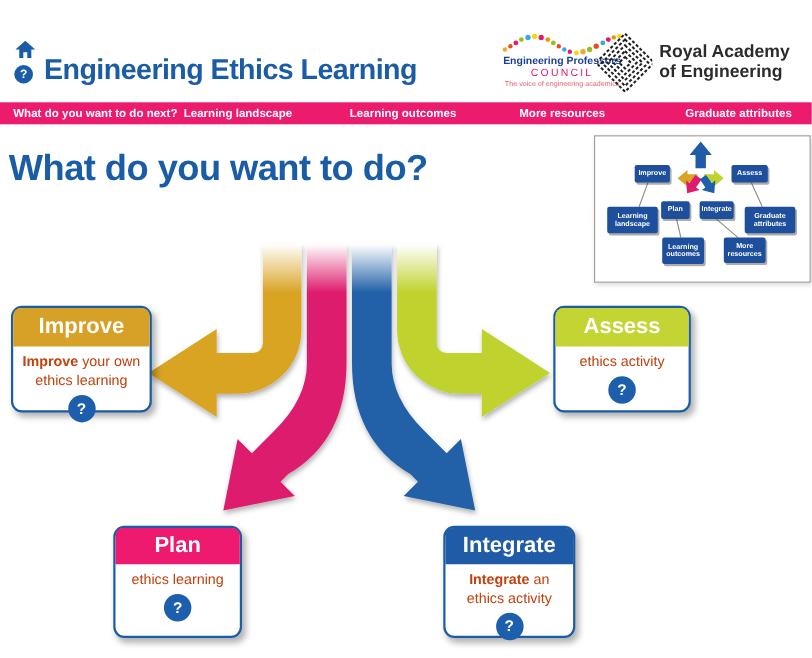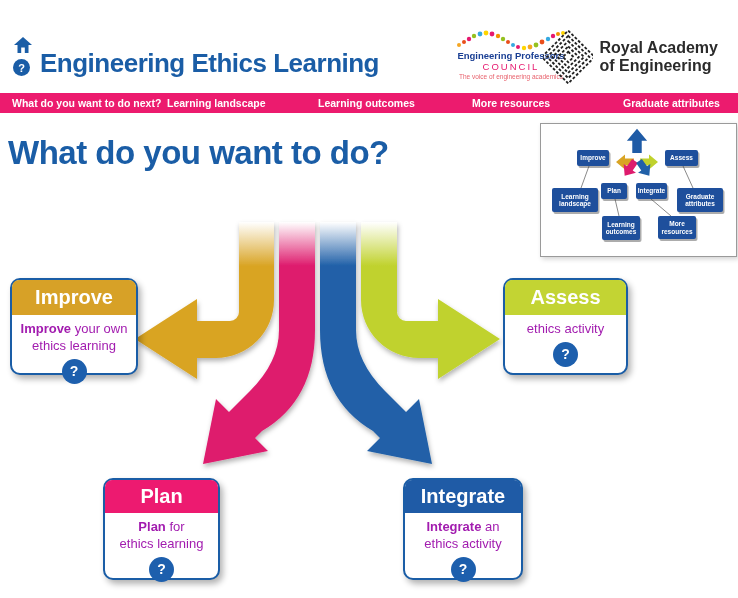--- a/index.html
+++ b/index.html
@@ -41,21 +41,21 @@
   .mm-box{position:absolute;background:#1E4F9C;color:#fff;font-size:6.5px;font-weight:bold;
           display:flex;align-items:center;justify-content:center;text-align:center;
           line-height:1.1;border-radius:2px;box-shadow:1.5px 2px 0 rgba(70,70,70,.45);
           padding:1px;box-sizing:border-box;cursor:pointer;}
 
   
   .card{position:absolute;background:#fff;border:2px solid #1A5DA6;border-radius:10px;
         box-shadow:3px 4px 6px rgba(0,0,0,.3);box-sizing:border-box;cursor:pointer;}
   .card-header{border-radius:7px 7px 0 0;color:#fff;font-weight:bold;font-size:20px;
                display:flex;align-items:center;justify-content:center;}
-  .card-body{text-align:center;color:#a21caf;font-size:13px;line-height:1.3;padding-top:6px;}
+  .card-body{text-align:center;color:#c2410c;font-size:13px;line-height:1.3;padding-top:6px;}
   .help-circle{width:25px;height:25px;border-radius:50%;background:#1D5FAD;color:#fff;
                font-size:14px;font-weight:bold;display:flex;align-items:center;
                justify-content:center;margin:4px auto 0;cursor:pointer;}
 </style>
 </head>
 <body>
 
 <svg id="home-icon" class="abs" viewBox="0 0 18 16">
   <path d="M9 0 L18 8 L14.5 8 L14.5 16 L10.8 16 L10.8 10.5 L7.2 10.5 L7.2 16 L3.5 16 L3.5 8 L0 8 Z" fill="#1A5DA6"></path>
 </svg>
@@ -197,21 +197,20 @@
   <div class="help-circle">
     <span>?</span>
   </div>
 </div>
 
 <div class="card" style="left:103px;top:478px;width:117px;height:102px">
   <div class="card-header" style="height: 33px; background-color: rgb(237, 26, 112);">
     <span>Plan</span>
   </div>
   <div class="card-body">
-    <div><b>Plan</b><span> for</span></div>
     <div>ethics learning</div>
   </div>
   <div class="help-circle">
     <span>?</span>
   </div>
 </div>
 
 <div class="card" style="left:403px;top:478px;width:120px;height:102px">
   <div class="card-header" style="height: 33px; background-color: rgb(31, 91, 166);">
     <span>Integrate</span>

